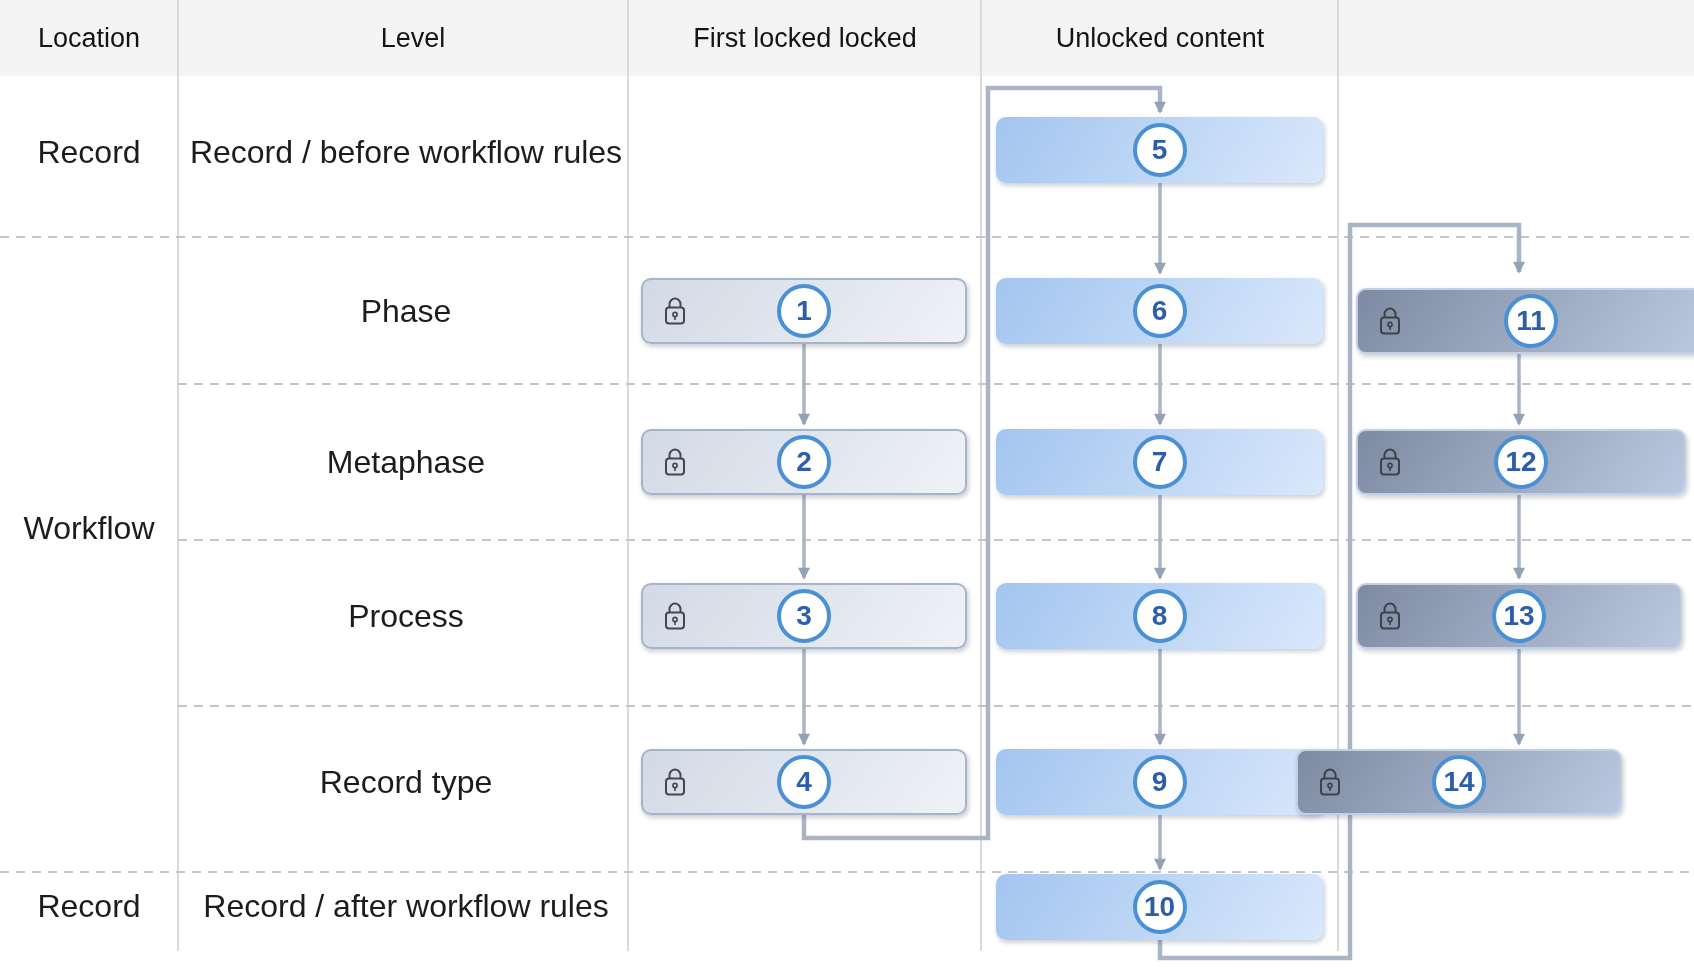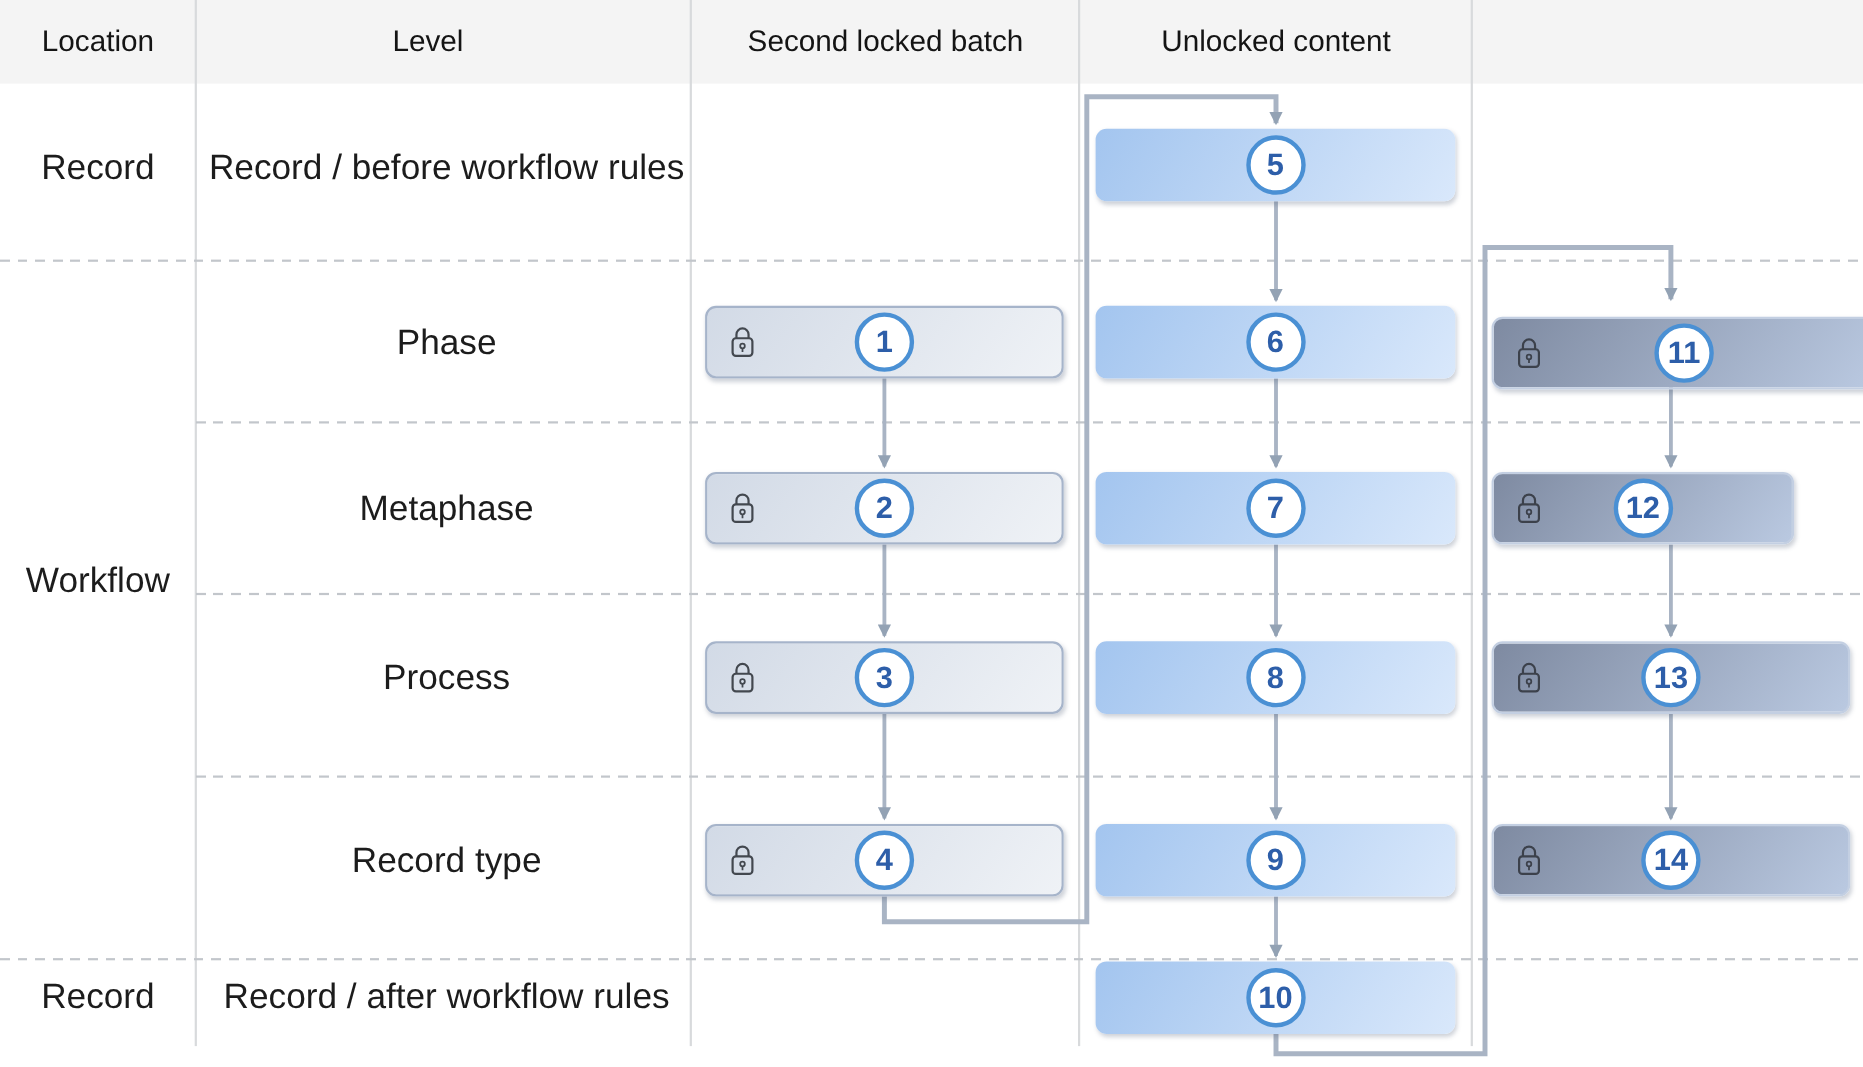--- a/index.html
+++ b/index.html
@@ -45,22 +45,22 @@
   .node.second-locked .lock { color:#3c414b; }
   #wires { position:absolute; left:0; top:0; pointer-events:none; }
 </style>
 </head>
 <body>
 
 <div id="app">
 
   <div class="hdr-band"></div>
   <div class="hdr-cell" style="left:89px">Location</div>
-  <div class="hdr-cell" style="left:389px">Level</div>
-  <div class="hdr-cell" style="left:805px">Second locked batch</div>
+  <div class="hdr-cell" style="left:413px">Level</div>
+  <div class="hdr-cell" style="left:805px">First locked locked</div>
   <div class="hdr-cell" style="left:1160px">Unlocked content</div>
 
   <div class="vline" style="left:177px"></div>
   <div class="vline" style="left:627px"></div>
   <div class="vline" style="left:980px"></div>
   <div class="vline" style="left:1337px"></div>
 
   <div class="dash" style="left:0;top:236px;width:1694px"></div>
   <div class="dash" style="left:178px;top:383px;width:1516px"></div>
   <div class="dash" style="left:178px;top:539px;width:1516px"></div>
@@ -156,39 +156,39 @@
       </div>
       <div class="node second-locked" style="left: 1356px; top: 288px; width: 350px;">
         <svg class="lock" width="24" height="31" viewBox="0 0 24 31">
           <path d="M6.5 12 V8.6 a5.5 5.5 0 0 1 11 0 V12" fill="none" stroke="currentColor" stroke-width="2"></path>
           <rect x="3" y="12" width="18" height="16" rx="3" fill="none" stroke="currentColor" stroke-width="2"></rect>
           <circle cx="12" cy="19" r="2.1" fill="none" stroke="currentColor" stroke-width="1.6"></circle>
           <line x1="12" y1="21" x2="12" y2="24.6" stroke="currentColor" stroke-width="1.6"></line>
         </svg>
         <span class="circle">11</span>
       </div>
-      <div class="node second-locked" style="left: 1356px; top: 429px; width: 275px;">
+      <div class="node second-locked" style="left: 1356px; top: 429px; width: 330px;">
         <svg class="lock" width="24" height="31" viewBox="0 0 24 31">
           <path d="M6.5 12 V8.6 a5.5 5.5 0 0 1 11 0 V12" fill="none" stroke="currentColor" stroke-width="2"></path>
           <rect x="3" y="12" width="18" height="16" rx="3" fill="none" stroke="currentColor" stroke-width="2"></rect>
           <circle cx="12" cy="19" r="2.1" fill="none" stroke="currentColor" stroke-width="1.6"></circle>
           <line x1="12" y1="21" x2="12" y2="24.6" stroke="currentColor" stroke-width="1.6"></line>
         </svg>
         <span class="circle">12</span>
       </div>
       <div class="node second-locked" style="left: 1356px; top: 583px; width: 326px;">
         <svg class="lock" width="24" height="31" viewBox="0 0 24 31">
           <path d="M6.5 12 V8.6 a5.5 5.5 0 0 1 11 0 V12" fill="none" stroke="currentColor" stroke-width="2"></path>
           <rect x="3" y="12" width="18" height="16" rx="3" fill="none" stroke="currentColor" stroke-width="2"></rect>
           <circle cx="12" cy="19" r="2.1" fill="none" stroke="currentColor" stroke-width="1.6"></circle>
           <line x1="12" y1="21" x2="12" y2="24.6" stroke="currentColor" stroke-width="1.6"></line>
         </svg>
         <span class="circle">13</span>
       </div>
-      <div class="node second-locked" style="left: 1356px; top: 749px; width: 326px;">
+      <div class="node second-locked" style="left: 1296px; top: 749px; width: 326px;">
         <svg class="lock" width="24" height="31" viewBox="0 0 24 31">
           <path d="M6.5 12 V8.6 a5.5 5.5 0 0 1 11 0 V12" fill="none" stroke="currentColor" stroke-width="2"></path>
           <rect x="3" y="12" width="18" height="16" rx="3" fill="none" stroke="currentColor" stroke-width="2"></rect>
           <circle cx="12" cy="19" r="2.1" fill="none" stroke="currentColor" stroke-width="1.6"></circle>
           <line x1="12" y1="21" x2="12" y2="24.6" stroke="currentColor" stroke-width="1.6"></line>
         </svg>
         <span class="circle">14</span>
       </div>
     </div>
 

